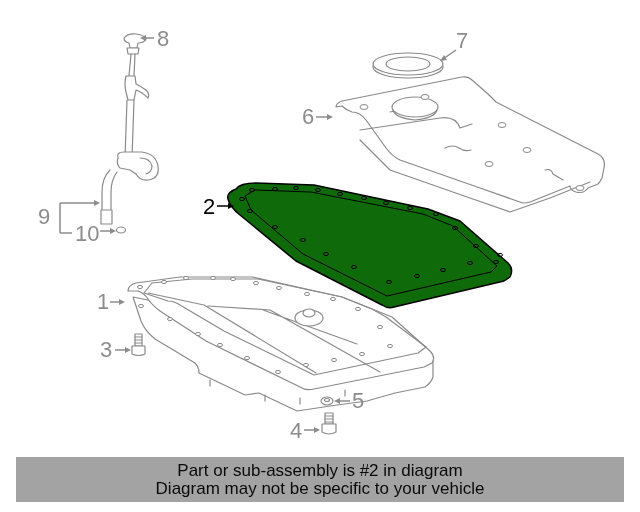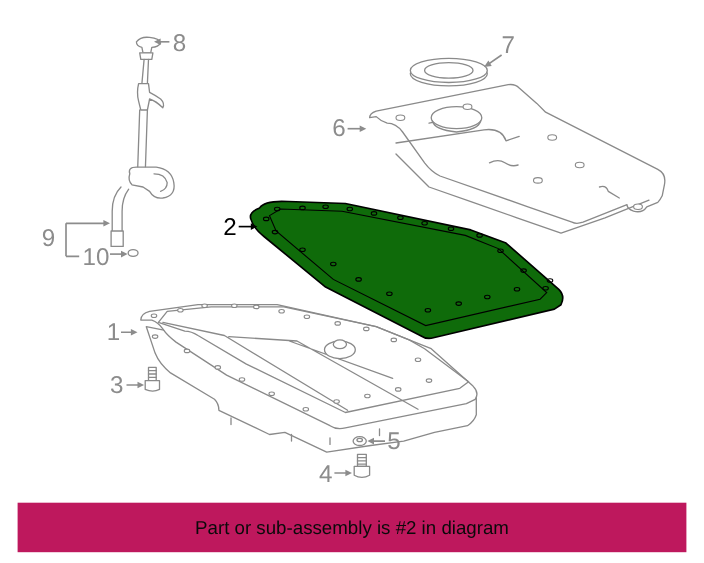--- a/index.html
+++ b/index.html
@@ -6,21 +6,21 @@
   body{width:640px;height:512px;position:relative;overflow:hidden;font-family:"Liberation Sans",sans-serif;}
   #diagram{position:absolute;left:0;top:0;width:640px;height:455px;}
   .line{fill:none;stroke:#8a8a8a;stroke-width:1.2;stroke-linejoin:round;stroke-linecap:round;}
   .fillw{fill:#ffffff;stroke:#8a8a8a;stroke-width:1.2;stroke-linejoin:round;}
   .callout{font-family:"Liberation Sans",sans-serif;font-size:22px;fill:#8c8c8c;}
   .callout-hl{font-family:"Liberation Sans",sans-serif;font-size:22px;fill:#000000;}
   .arrow{stroke:#8c8c8c;stroke-width:1.5;fill:none;}
   .arrowhead{fill:#8c8c8c;}
   .hole{fill:#ffffff;stroke:#8a8a8a;stroke-width:1;}
   .ghole{fill:none;stroke:#000;stroke-width:1;}
-  #banner{position:absolute;left:16px;top:457px;width:608px;height:45px;background:#be185d;
+  #banner{position:absolute;left:16px;top:457px;width:608px;height:45px;background:#a3a3a3;
     display:flex;flex-direction:column;align-items:center;justify-content:center;}
   #banner span{display:block;color:#0a0a0a;font-size:17px;line-height:18px;font-family:"Liberation Sans",sans-serif;}
 </style>
 </head>
 <body>
 
 <svg id="diagram" viewBox="0 0 640 455" xmlns="http://www.w3.org/2000/svg">
 
   <g>
 
@@ -191,13 +191,14 @@
   </g>
   <g>
     <text class="callout" x="290" y="438">4</text>
     <path class="arrow" d="M304 430 L316 430"></path>
       <path class="arrowhead" d="M320 430 l-6 -3 v6z"></path>
   </g>
 </svg>
 
 <div id="banner">
   <span>Part or sub-assembly is #2 in diagram</span>
+  <span>Diagram may not be specific to your vehicle</span>
 </div>
 
 </body></html>

